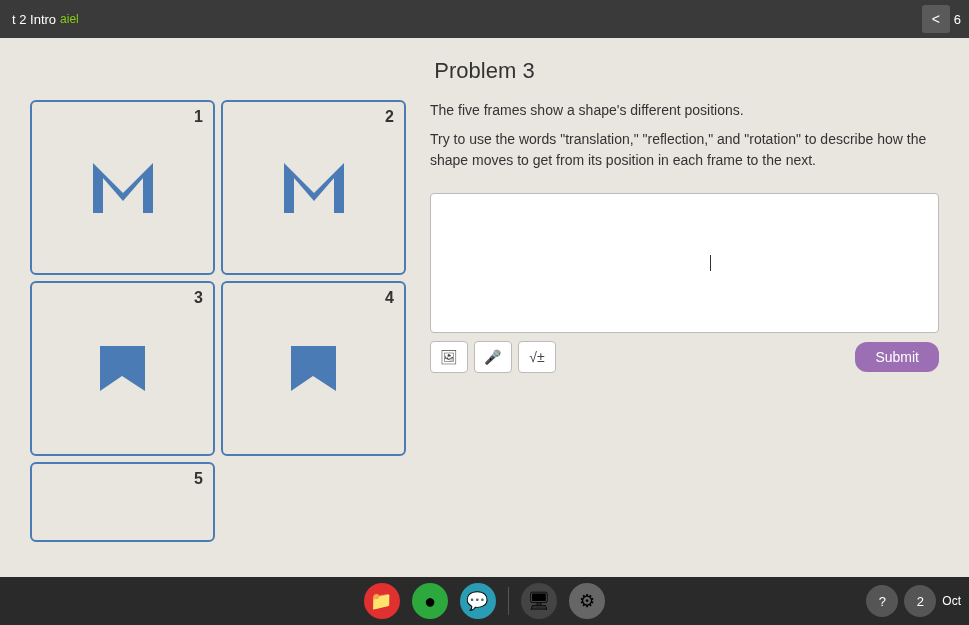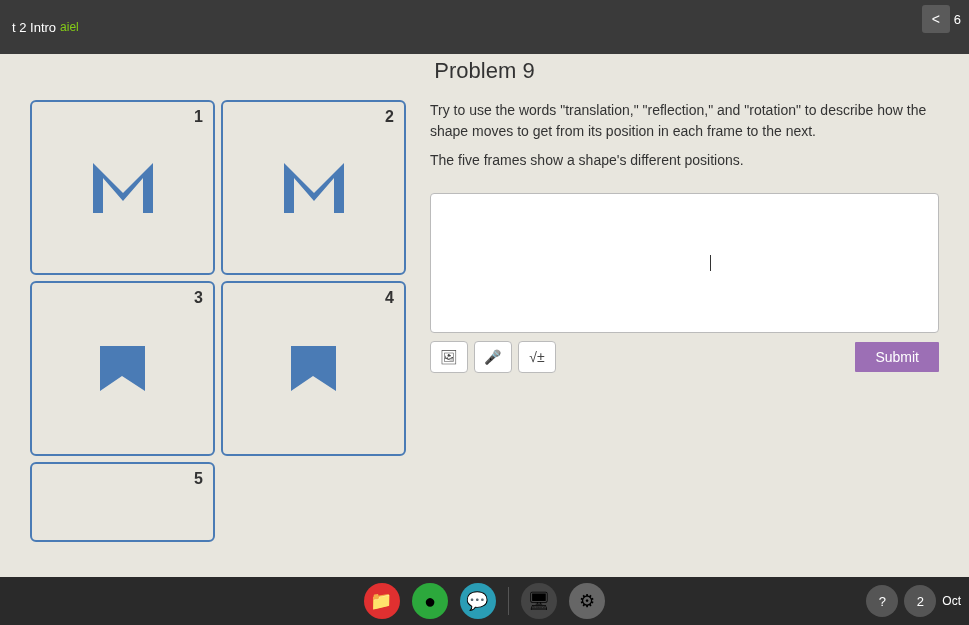--- a/index.html
+++ b/index.html
@@ -12,21 +12,21 @@
       overflow: hidden;
       position: relative;
     }
 
     
     .top-bar {
       position: absolute;
       top: 0;
       left: 0;
       right: 0;
-      height: 54px;
+      height: 38px;
       background: #3a3a3a;
       display: flex;
       align-items: center;
       padding: 0 12px;
       z-index: 10;
     }
 
     .top-bar-title {
       color: #fff;
       font-size: 13px;
@@ -196,21 +196,21 @@
       cursor: pointer;
       font-size: 14px;
       color: #444;
     }
 
     .submit-btn {
       margin-left: auto;
       background: #9c6fb5;
       color: #fff;
       border: none;
-      border-radius: 1px;
+      border-radius: 12px;
       padding: 7px 20px;
       font-size: 14px;
       cursor: pointer;
     }
 
     
     .taskbar {
       position: absolute;
       bottom: 0;
       left: 0;
@@ -287,21 +287,21 @@
   <span class="top-bar-title">t 2 Intro</span>
   <span class="top-bar-title" style="margin-left:4px; color:#84cc16; font-size:12px;">aiel</span>
 
   <div class="top-bar-nav">
     <button class="nav-btn">&lt;</button>
     <span class="nav-page-count">6</span>
   </div>
 </div>
 
 <div class="content-area">
-  <h2 class="problem-title">Problem 9</h2>
+  <h2 class="problem-title">Problem 3</h2>
 
   <div class="problem-body">
 
     <div class="frames-grid">
 
       <div class="frame">
         <span class="frame-number">1</span>
 
         <svg class="shape-m" viewBox="0 0 60 50">
           <polygon points="0,50 0,0 30,30 60,0 60,50 50,50 50,15 30,38 10,15 10,50" fill="#4a7bb5"></polygon>
@@ -334,22 +334,22 @@
         </svg>
       </div>
 
       <div class="frame frame-5">
         <span class="frame-number">5</span>
       </div>
     </div>
 
     <div class="right-panel">
       <div class="instruction-text">
+        <p>The five frames show a shape's different positions.</p>
         <p>Try to use the words "translation," "reflection," and "rotation" to describe how the shape moves to get from its position in each frame to the next.</p>
-        <p>The five frames show a shape's different positions.</p>
       </div>
 
       <div class="answer-box">
         <span class="cursor-blink"></span>
       </div>
 
       <div class="toolbar">
         <button class="toolbar-btn">
           <span>🖼</span>
         </button>

